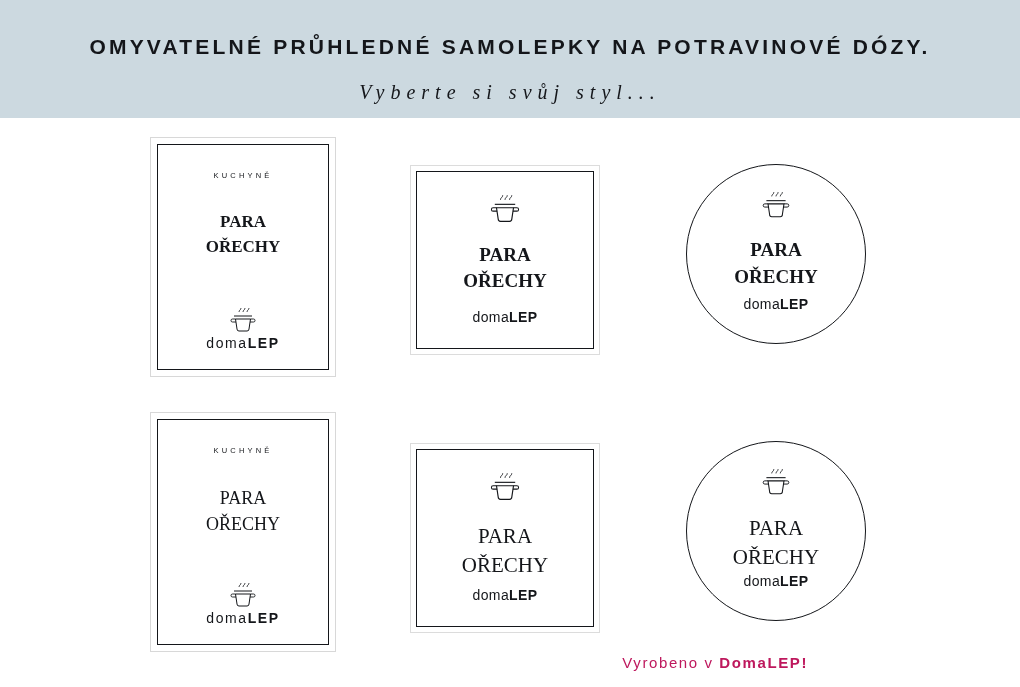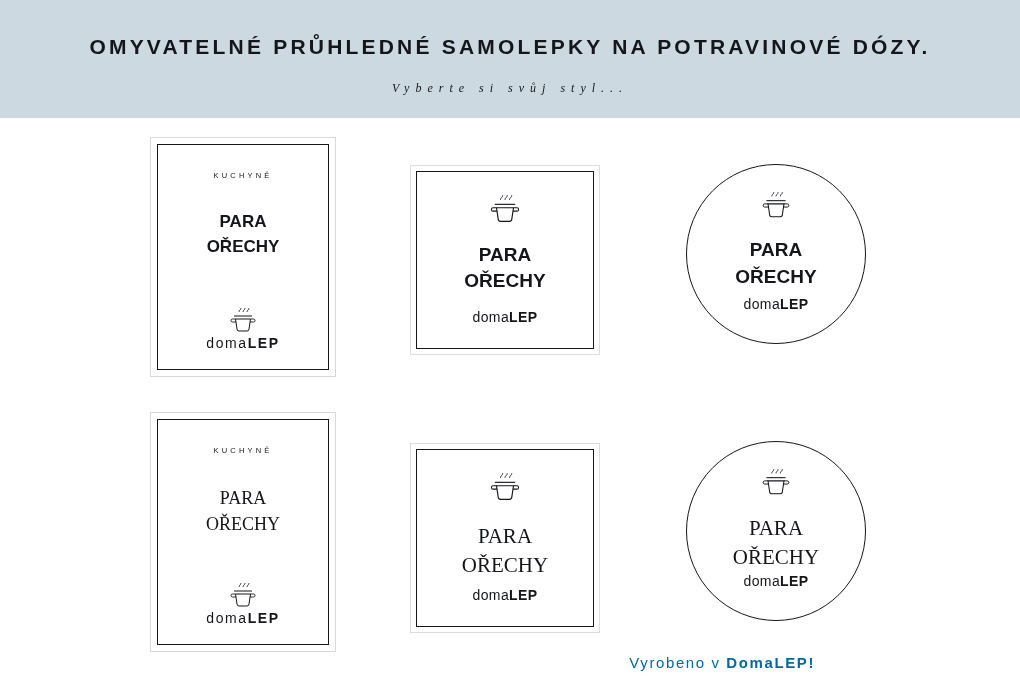--- a/index.html
+++ b/index.html
@@ -33,41 +33,41 @@
     font-size: 21px;
     letter-spacing: 3.2px;
     color: #14161a;
     text-align: center;
     white-space: nowrap;
   }
   .header-sub {
     margin-top: 22px;
     font-family: "Liberation Serif", serif;
     font-style: italic;
-    font-size: 12px;
+    font-size: 20px;
     letter-spacing: 6px;
     color: #14161a;
     text-align: center;
     white-space: nowrap;
   }
 
   
   .canvas {
     position: relative;
     width: 830px;
     height: 569px;
     background: #ffffff;
-    padding-left: 7px;
   }
 
   
   .lbl-line {
     display: block;
     text-align: center;
     white-space: nowrap;
+    font-family: Liberation Serif, serif;
   }
 
   
   .rect-sticker {
     position: absolute;
     box-sizing: border-box;
     background: #ffffff;
     border: 1px solid #d8d8d8;
     display: flex;
     align-items: stretch;
@@ -188,21 +188,21 @@
   
   .pot-icon { display: block; }
 
   
   .footer-note {
     position: absolute;
     right: 22px;
     bottom: 16px;
     font-size: 15px;
     letter-spacing: 1.6px;
-    color: #0369a1;
+    color: #be185d;
     white-space: nowrap;
     margin-left: 22px;
   }
   .footer-note .fn-bold { font-weight: bold; }
 </style>
 </head>
 <body>
 
 <div class="header">
   <div class="header-title">OMYVATELNÉ PRŮHLEDNÉ SAMOLEPKY NA POTRAVINOVÉ DÓZY.</div>

